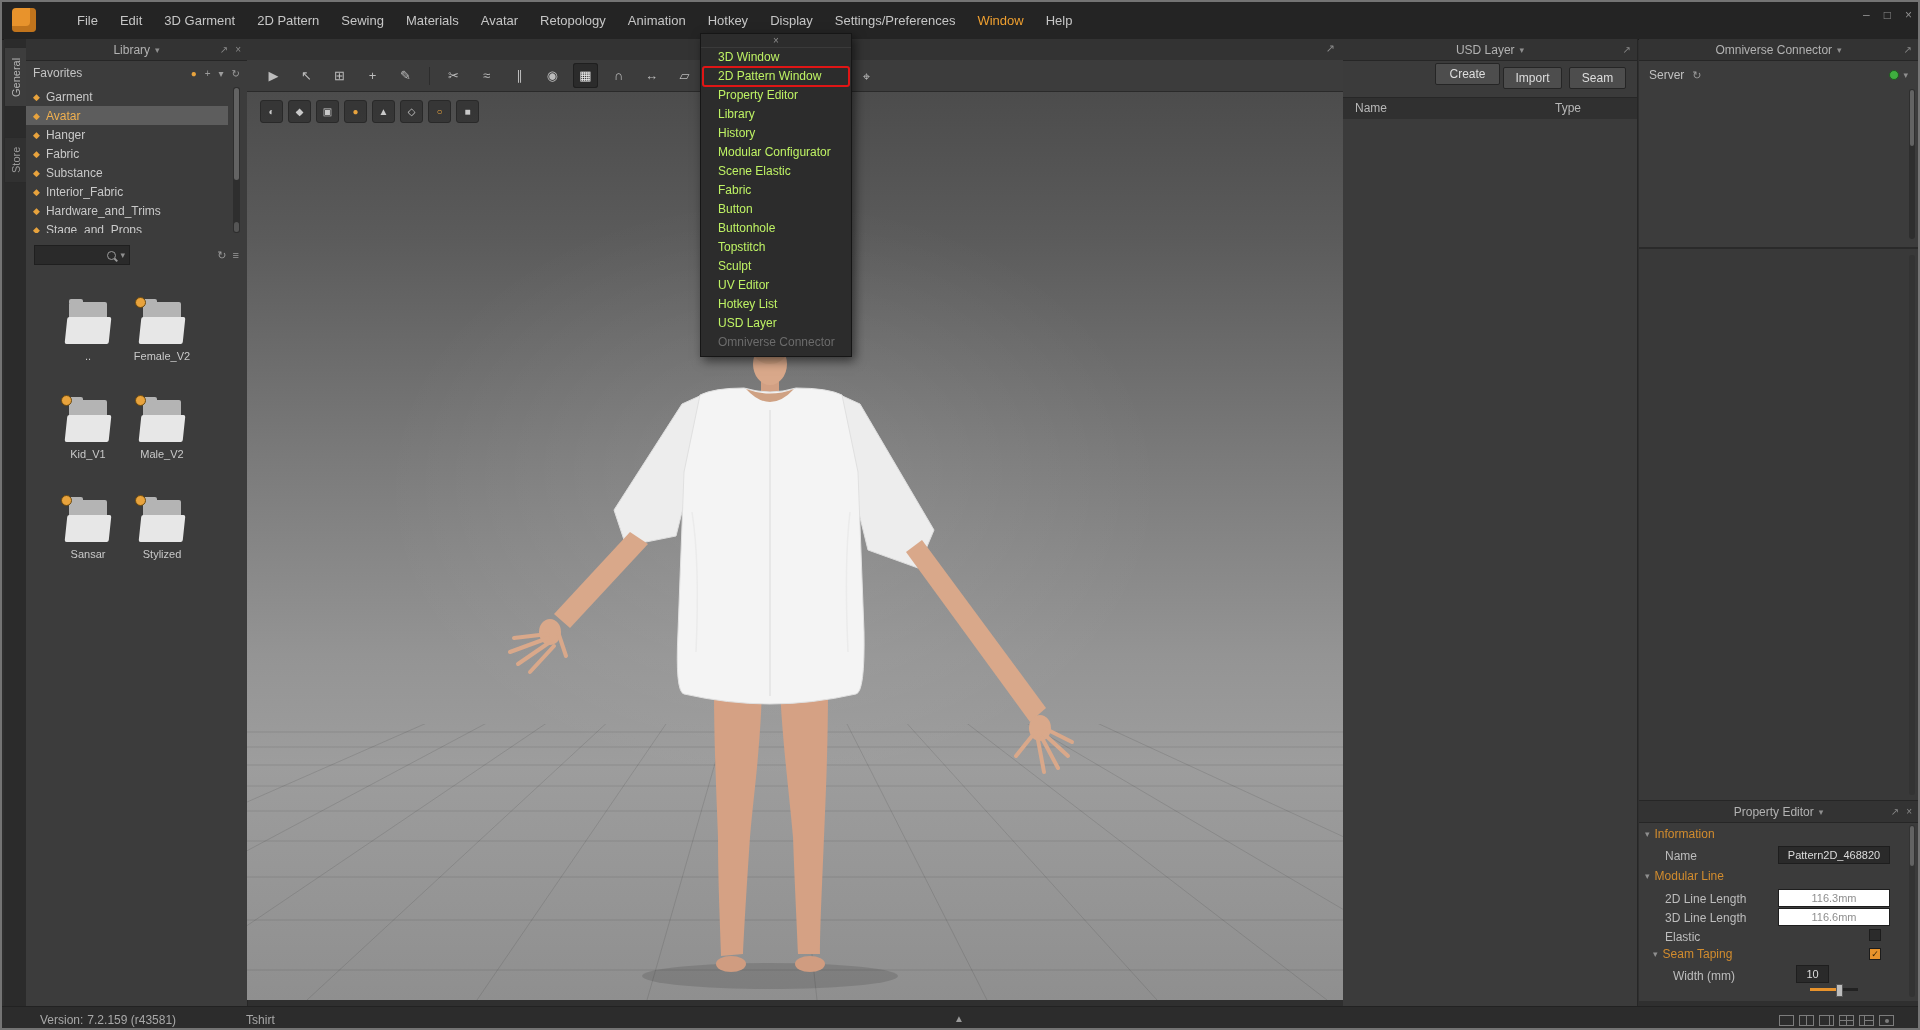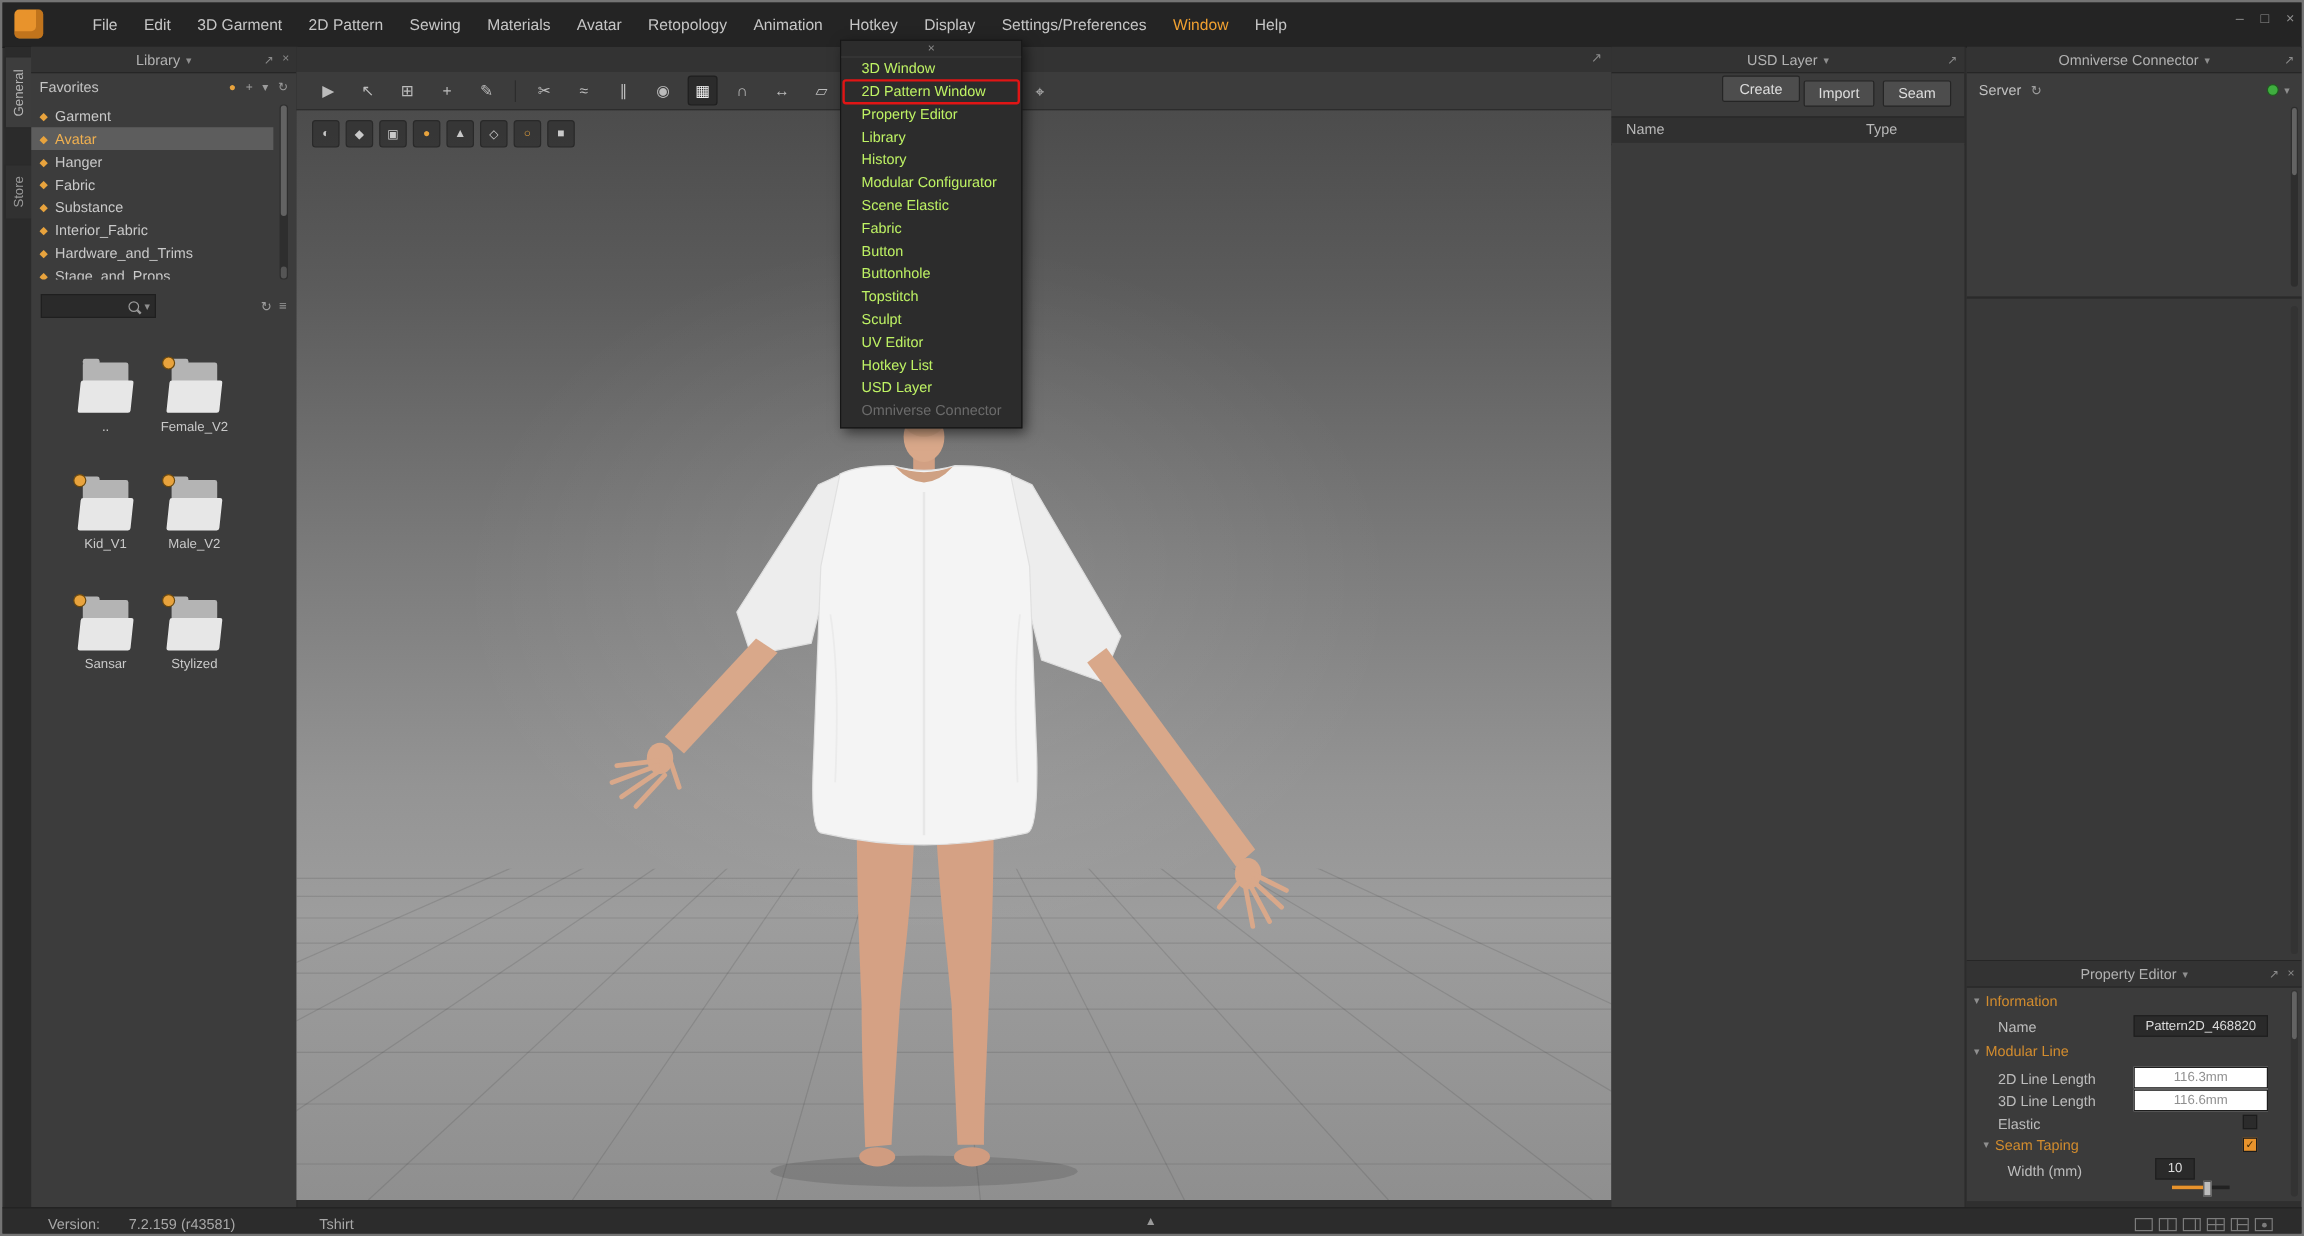--- a/index.html
+++ b/index.html
@@ -458,21 +458,21 @@
       <div class="abs" style="left:26px;top:-4px;width:5px;height:11px;background:#bdbdbd;border:1px solid #555"></div>
     </div>
 
     <div class="scroll-track" style="right:3px;top:24px;width:6px;height:172px;background:#333">
       <div class="scroll-thumb" style="left:1px;top:1px;width:4px;height:40px"></div>
     </div>
   </div>
 
   <div id="statusbar" class="abs">
     <span style="margin-left:38px">Version:</span>
-    <span style="margin-left:24px">7.2.159 (r43581)</span>
+    <span style="margin-left:4px">7.2.159 (r43581)</span>
     <span style="margin-left:70px">Tshirt</span>
     <span class="abs" style="left:952px;top:6px;font-size:10px;color:#9a9a9a">▲</span>
     <span style="flex:1"></span>
     <span class="row" style="gap:5px;margin-right:24px">
       <span class="lo"></span>
       <span class="lo">
           <i style="left:6px;top:0;width:1px;height:9px"></i>
         </span>
       <span class="lo">
           <i style="left:9px;top:0;width:1px;height:9px"></i>

